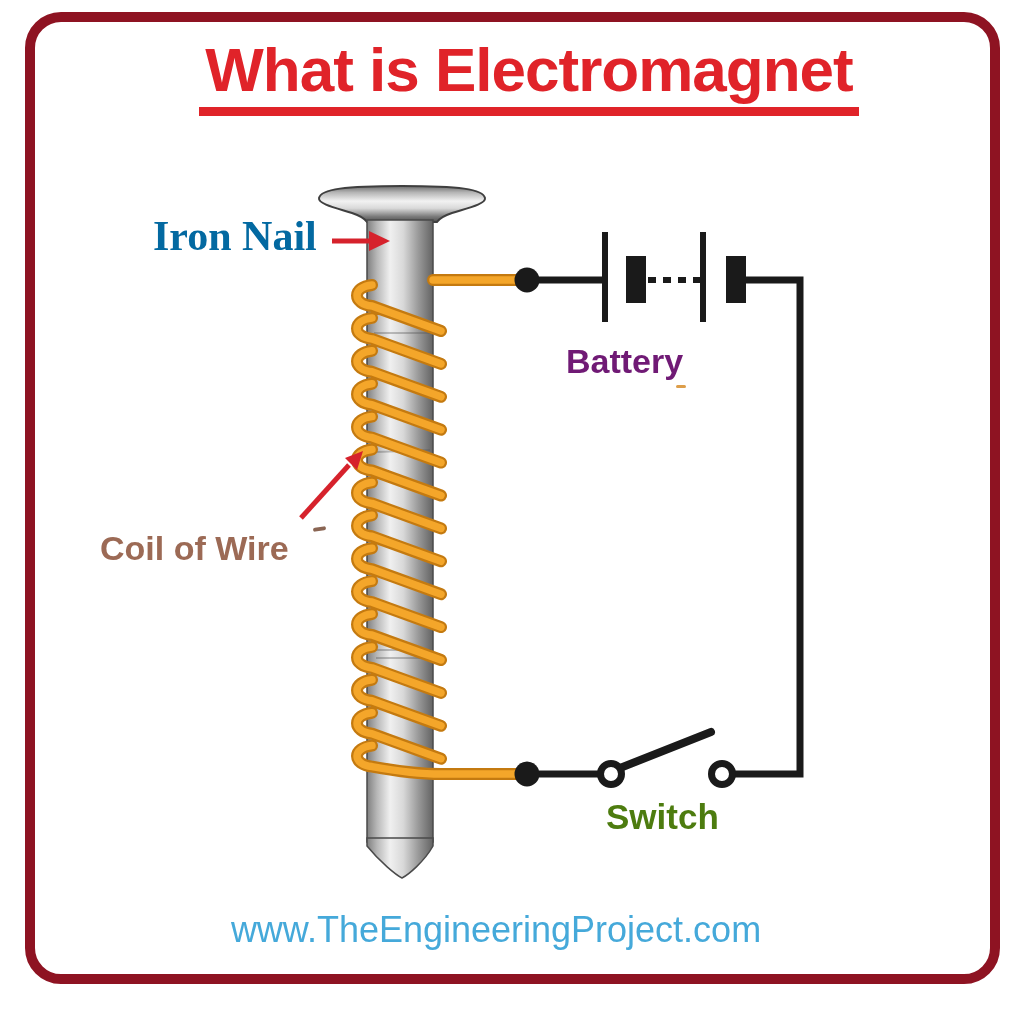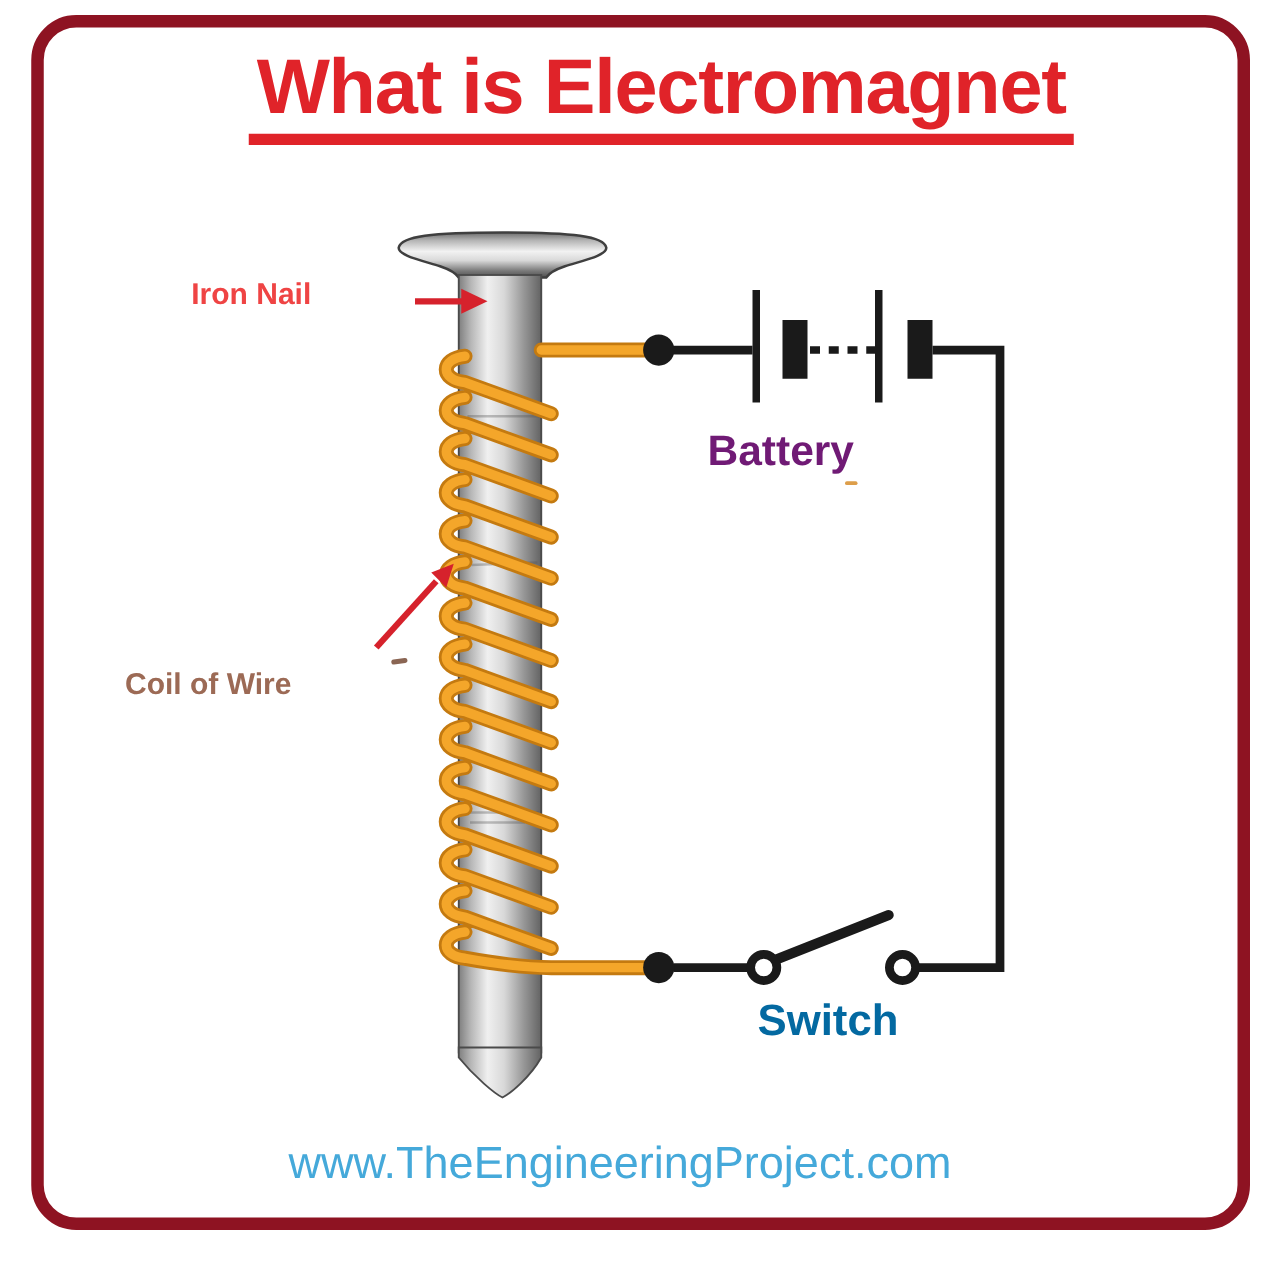--- a/index.html
+++ b/index.html
@@ -4,24 +4,24 @@
 <style>
   html,body{margin:0;padding:0;background:#ffffff;}
   body{width:1024px;height:1027px;overflow:hidden;font-family:"Liberation Sans",sans-serif;}
   .canvas{position:relative;width:1024px;height:1027px;background:#ffffff;}
   .frame{position:absolute;left:25px;top:12px;width:955px;height:952px;
          border:10px solid #8E1322;border-radius:36px;}
   .title-wrap{position:absolute;left:17px;top:38px;width:1024px;text-align:center;}
   .title-wrap h1{display:inline-block;margin:0;font-size:62px;line-height:64px;font-weight:700;
          letter-spacing:-1px;color:#E02329;border-bottom:9px solid #E02329;padding:0 6px 5px 6px;}
   .label{position:absolute;font-weight:700;white-space:nowrap;}
-  .label-iron{left:153px;top:216px;font-size:24px;line-height:40px;color:#ef4444;}
-  .label-coil{left:100px;top:528px;font-size:24px;line-height:40px;color:#9C6A55;}
+  .label-iron{left:153px;top:216px;font-size:42px;line-height:40px;color:#0369a1;font-family:Liberation Serif, serif;}
+  .label-coil{left:100px;top:528px;font-size:34px;line-height:40px;color:#9C6A55;}
   .label-battery{left:566px;top:341px;font-size:34px;line-height:40px;color:#701a75;}
-  .label-switch{left:606px;top:797px;font-size:35px;line-height:40px;color:#0369a1;}
+  .label-switch{left:606px;top:797px;font-size:35px;line-height:40px;color:#4d7c0f;}
   .website{position:absolute;left:0;top:910px;width:992px;text-align:center;
          font-size:36px;line-height:40px;font-weight:400;color:#45A9DA;}
   .tick-coil{position:absolute;left:313px;top:527px;width:13px;height:4px;background:#8a6553;
          transform:rotate(-8deg);border-radius:2px;}
   .tick-battery{position:absolute;left:676px;top:385px;width:10px;height:3px;background:#dd9e4a;
          border-radius:2px;}
   svg{position:absolute;left:0;top:0;}
 </style>
 </head>
 <body>

